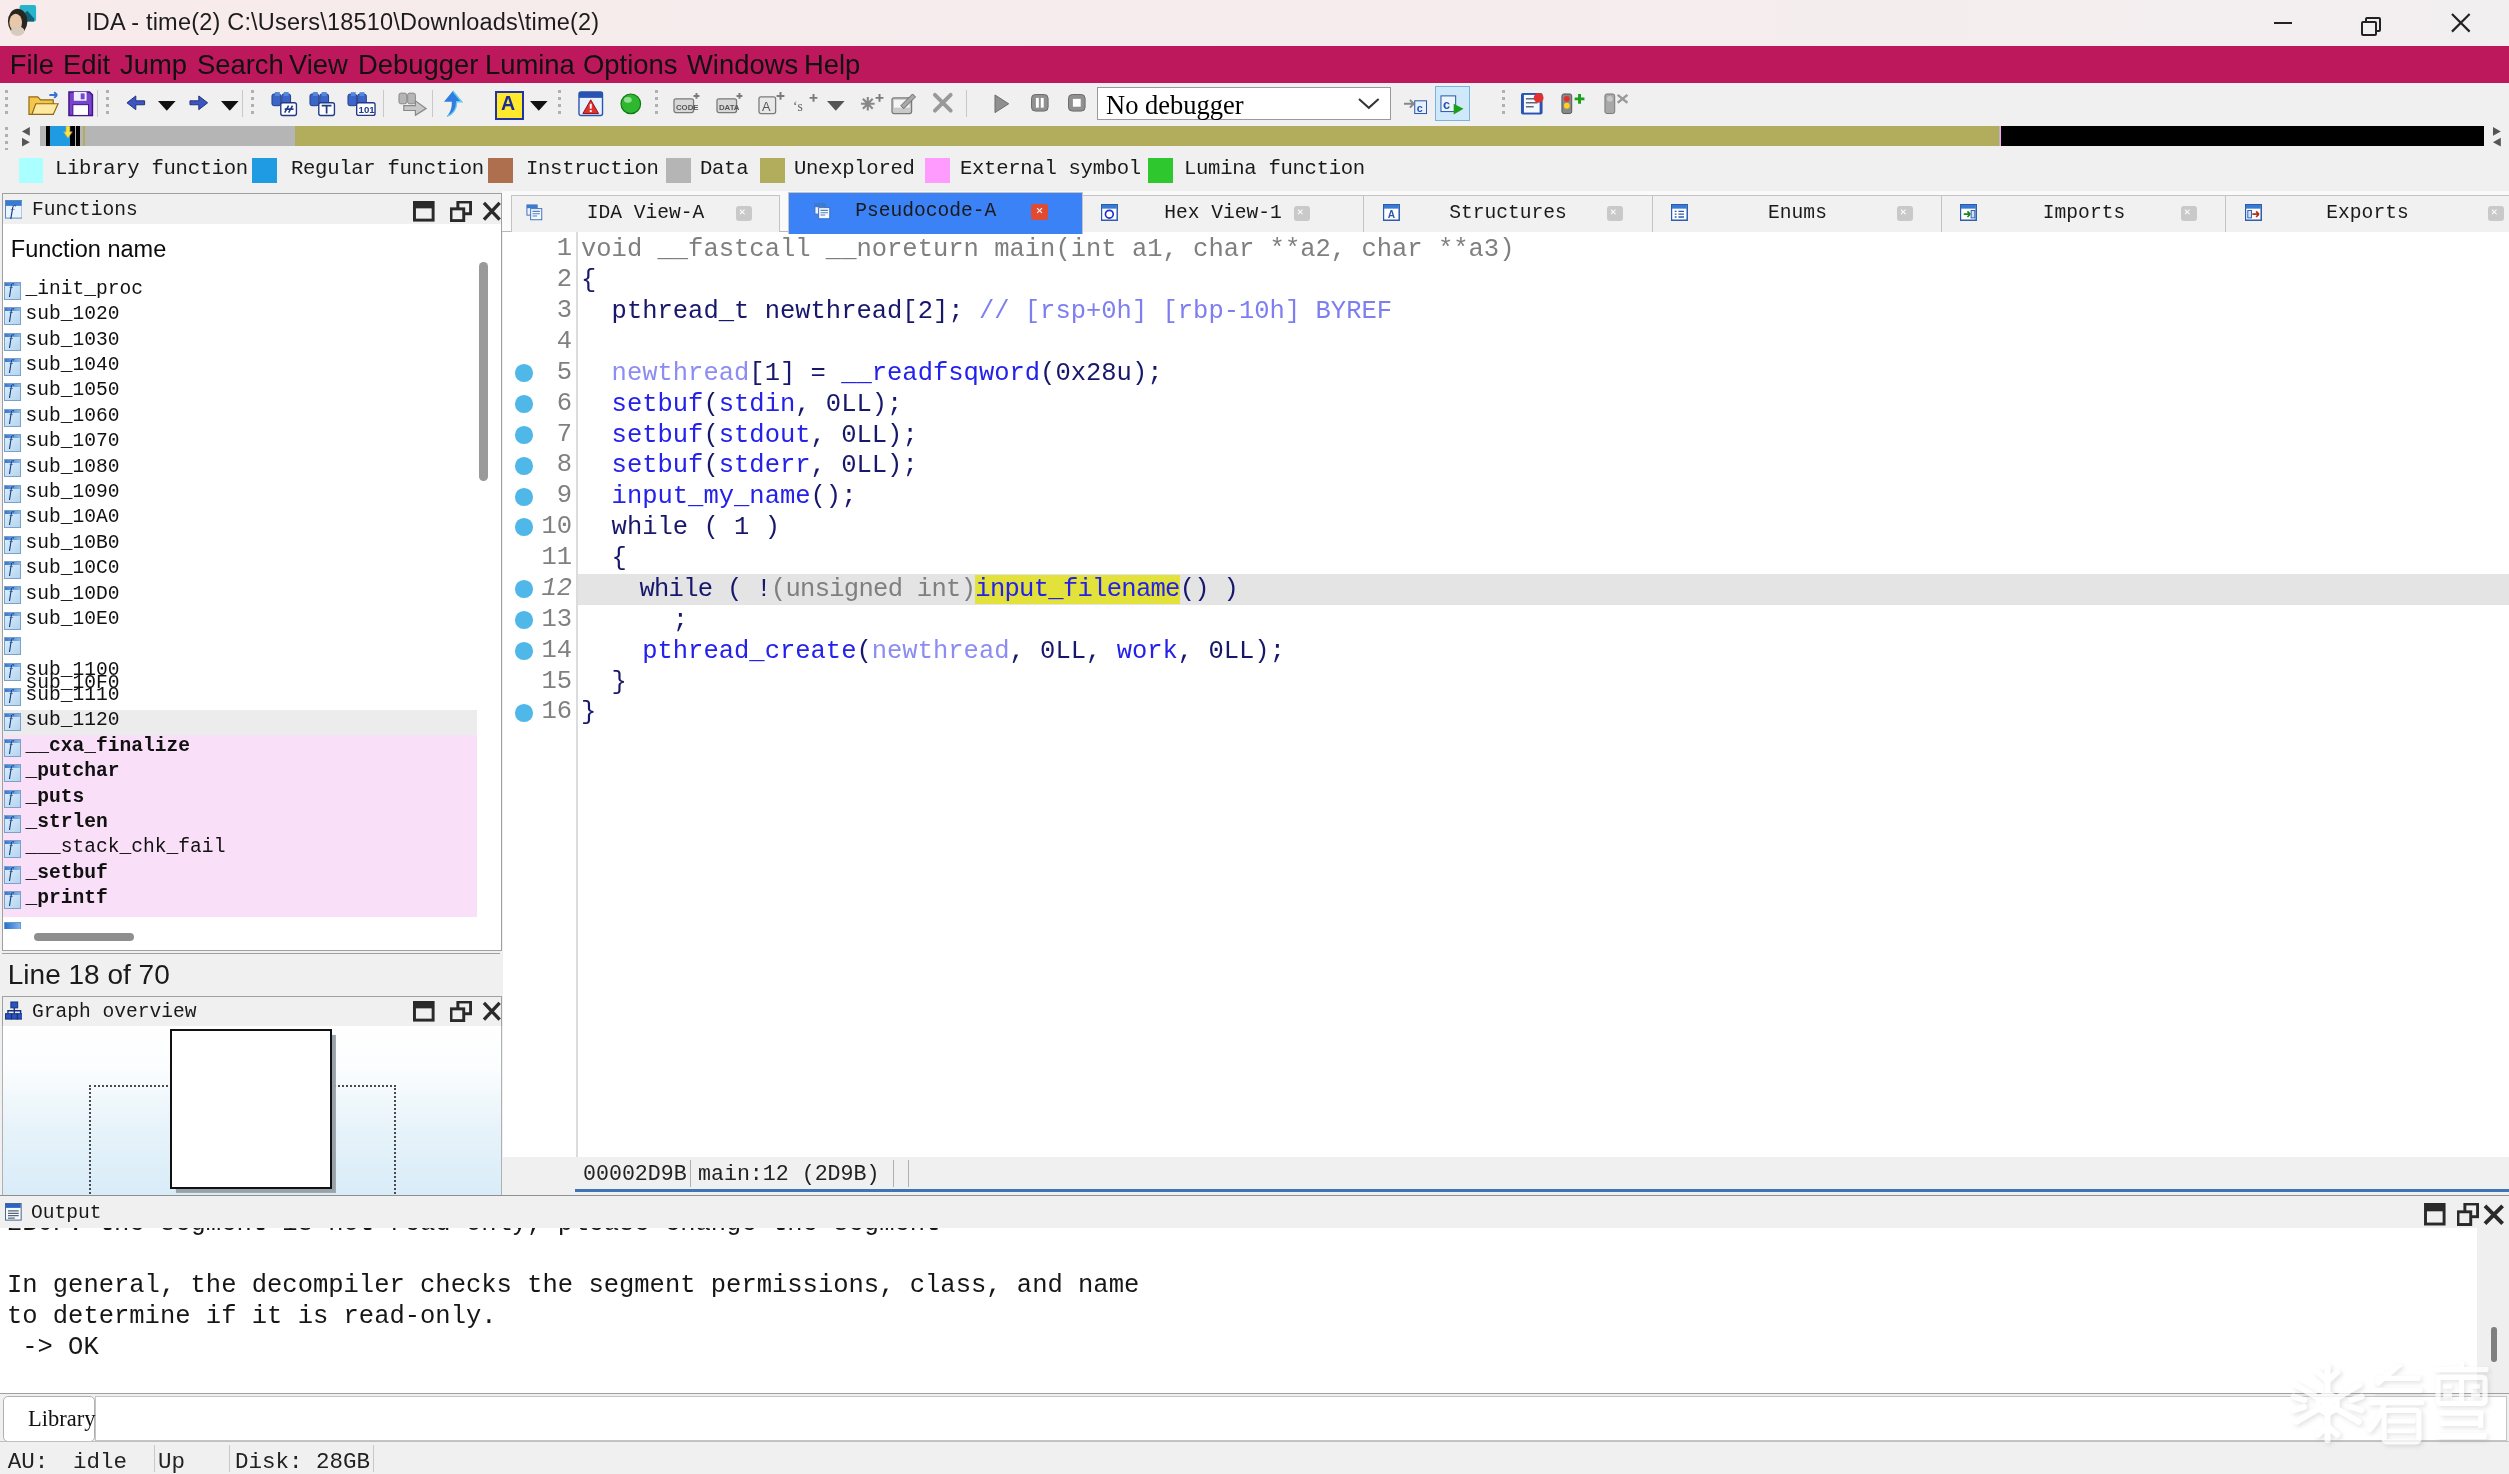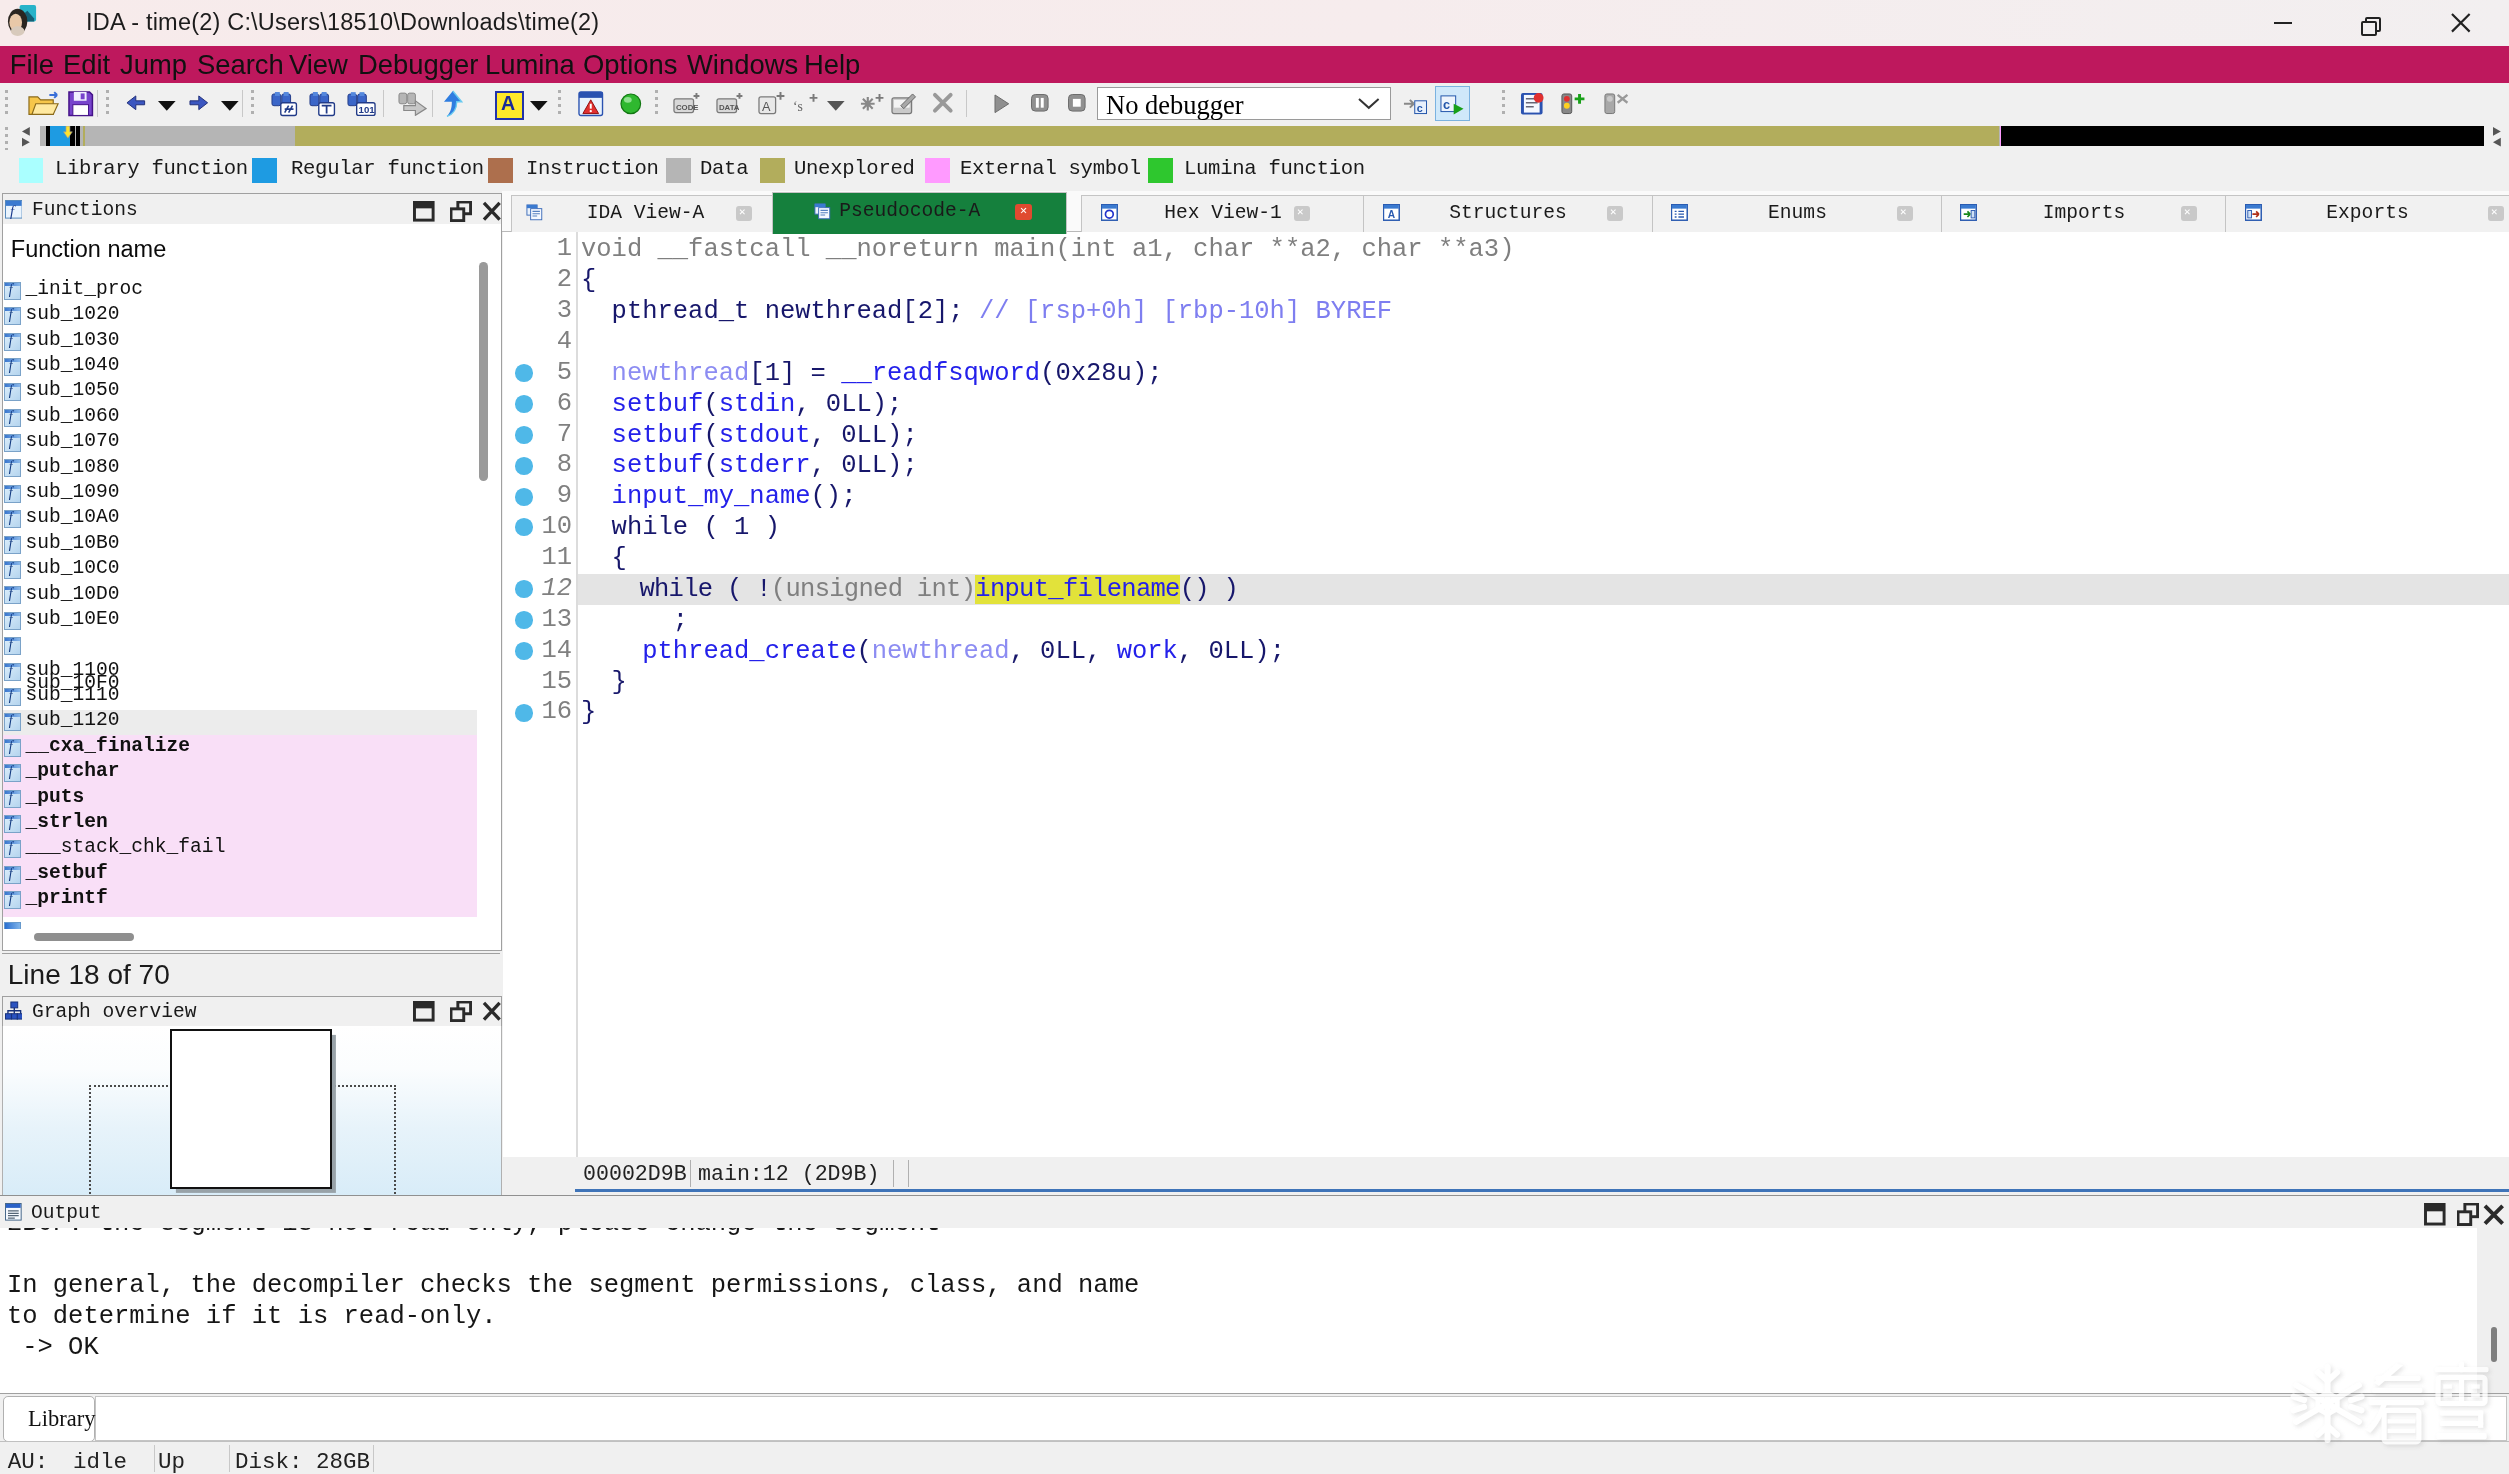--- a/index.html
+++ b/index.html
@@ -429,21 +429,21 @@
     <div class="tclose" style="left:244px;"></div>
   </div>
 <div class="tab" style="left:1941px;width:284px;">
     <div class="tabtext">Imports</div>
     <div class="tclose" style="left:239px;"></div>
   </div>
 <div class="tab" style="left:2225px;width:283px;">
     <div class="tabtext">Exports</div>
     <div class="tclose" style="left:262px;"></div>
   </div>
-<div class="tab" style="left:772px;top:192px;width:293px;height:41px;background:#15803d;border-bottom:none;z-index:3;">
+<div class="tab" style="left:788px;top:192px;width:293px;height:41px;background:#3b82f6;border-bottom:none;z-index:3;">
   <div class="tabtext" style="top:6.9px;left:-9.8px;">Pseudocode-A</div>
   <div style="position:absolute;left:242px;top:10.8px;width:16.7px;height:16.7px;background:#e04a30;border-radius:2.9px;"></div>
   <div style="position:absolute;left:247px;top:9.8px;font-size:11.8px;color:#fff;font-weight:bold;">✕</div>
 </div>
 
 <svg class="ticon" style="left:526px;top:204px;" width="17.6" height="17.6" viewBox="0 0 18 18">
     <rect x="1" y="1" width="11" height="11" fill="#eaf2fc" stroke="#3a6ab8"></rect>
     <rect x="1" y="1" width="11" height="3.5" fill="#3a7ad0"></rect>
     <rect x="5" y="5" width="12" height="12" fill="#f4f8ff" stroke="#3a6ab8"></rect>
     <path d="M7 8 H15 M7 10.5 H15 M7 13 H12" stroke="#5580c0" stroke-width="1.2"></path>

